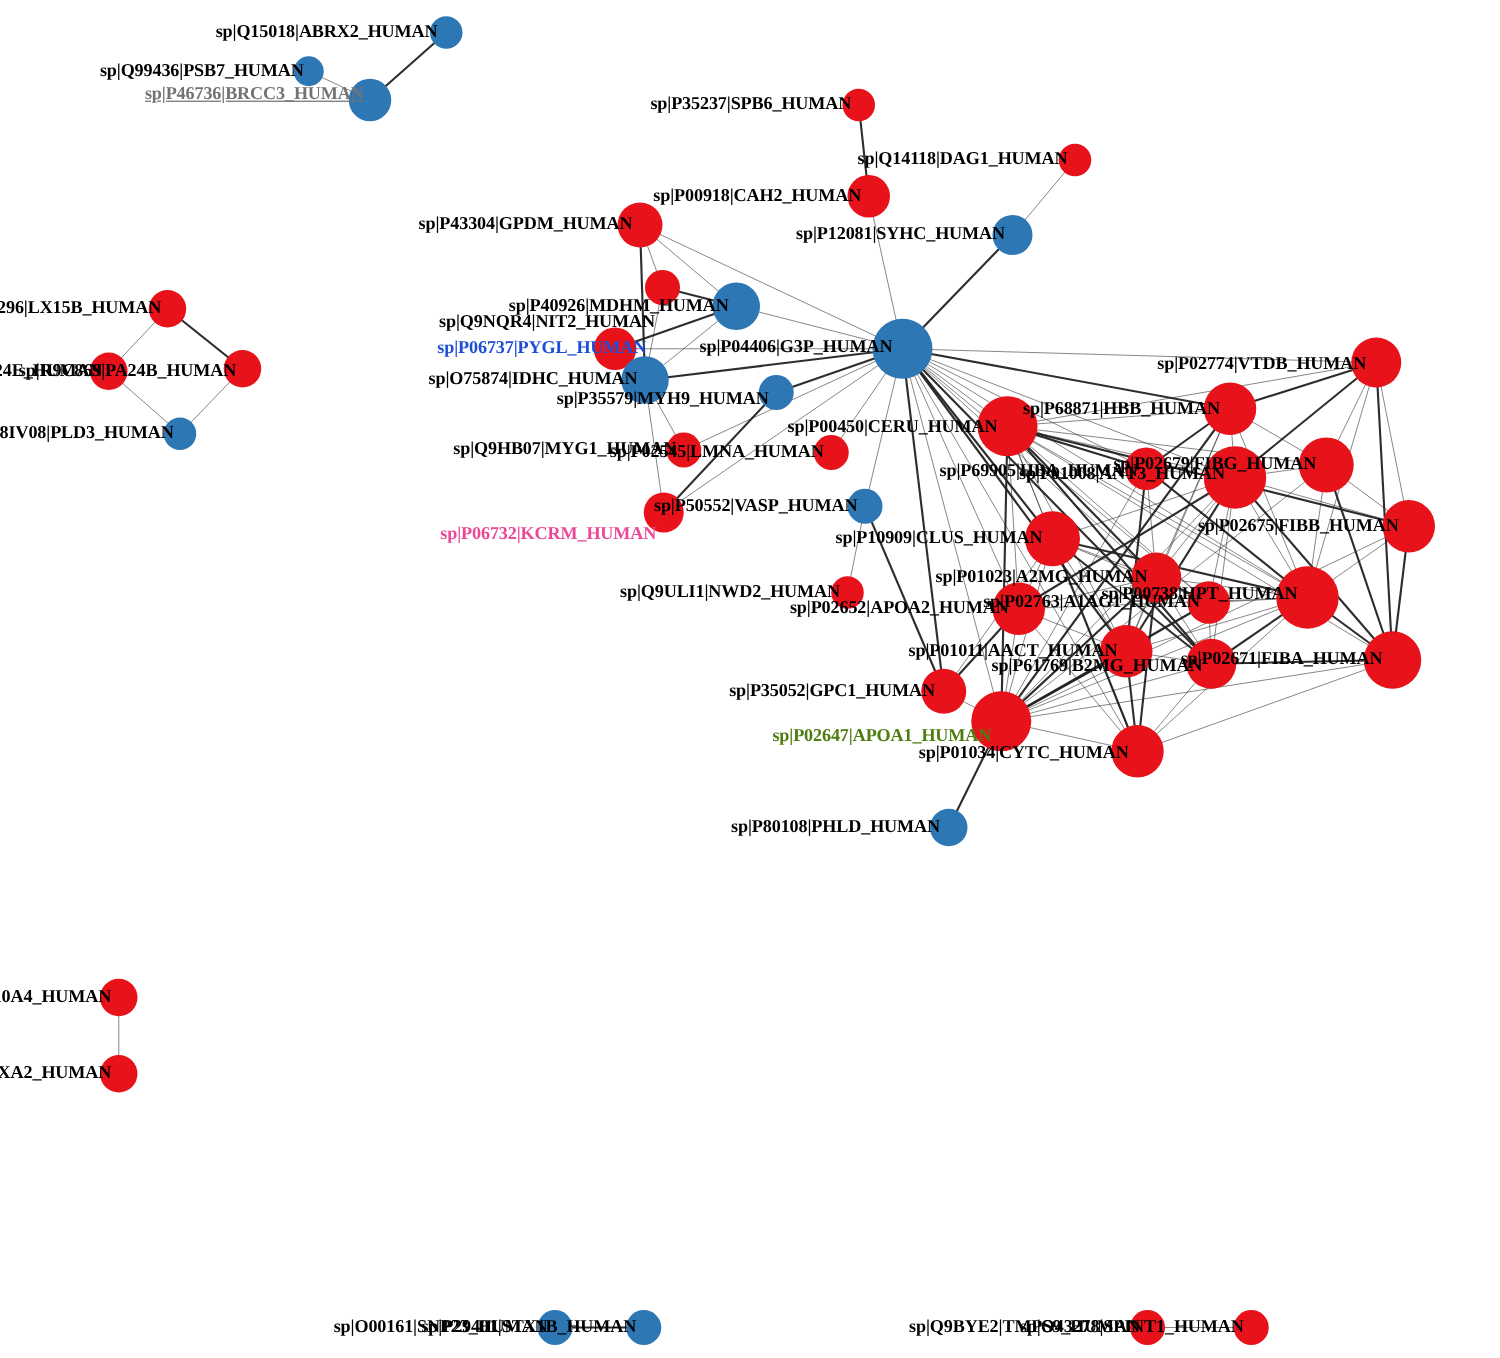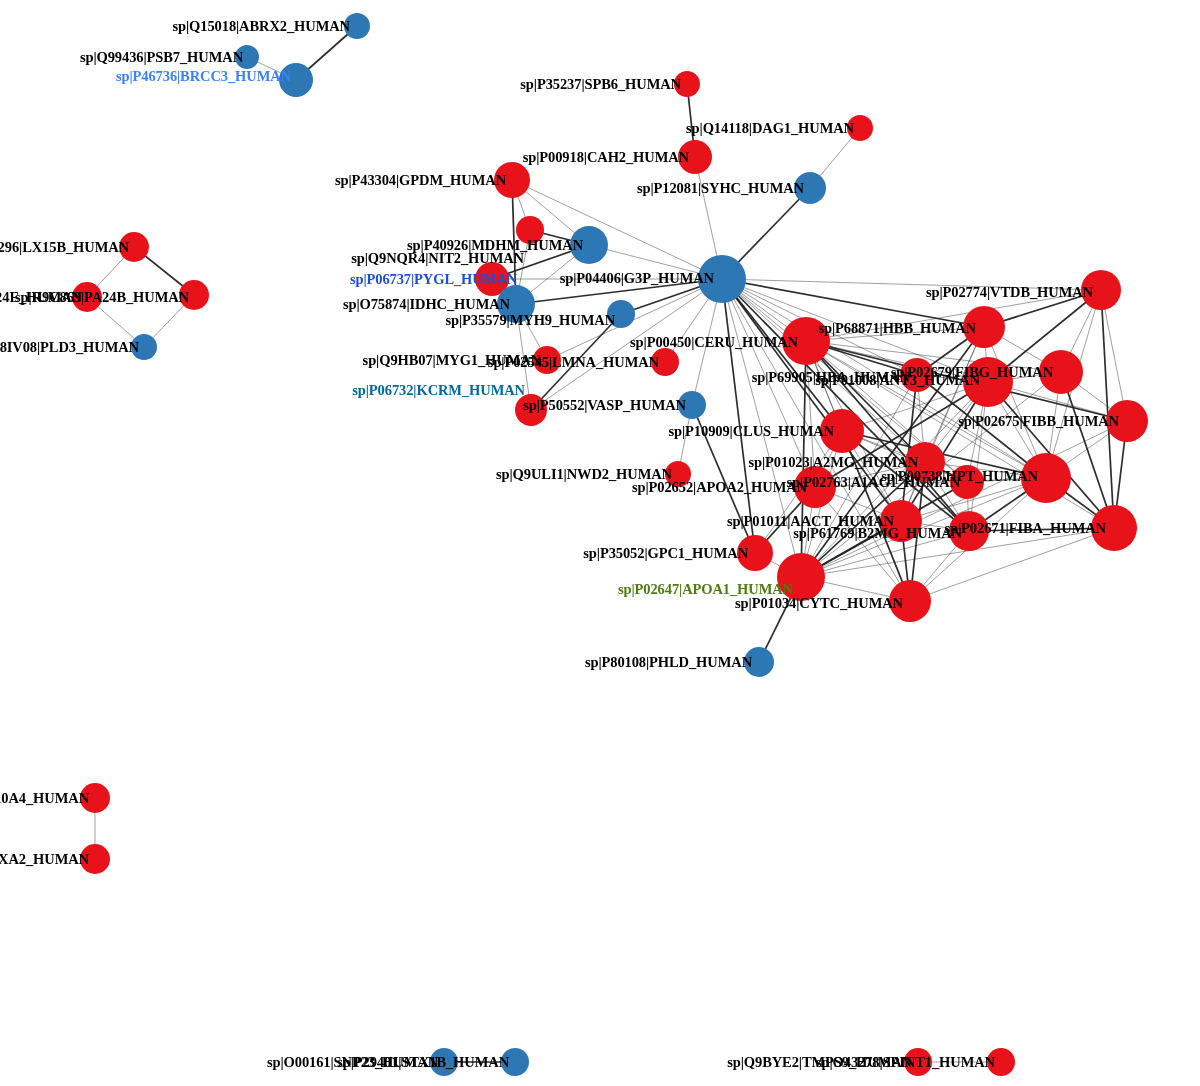--- a/index.html
+++ b/index.html
@@ -241,38 +241,38 @@
       <div class="node" title="sp|P26447|S10A4_HUMAN" style="left: 95px; top: 798px; width: 30px; height: 30px; background: rgb(232, 18, 26);"></div>
       <div class="node" title="sp|P07355|ANXA2_HUMAN" style="left: 95px; top: 859px; width: 30px; height: 30px; background: rgb(232, 18, 26);"></div>
       <div class="node" title="sp|O00161|SNP23_HUMAN" style="left: 444px; top: 1062px; width: 28px; height: 28px; background: rgb(46, 119, 181);"></div>
       <div class="node" title="sp|P29401|STX1B_HUMAN" style="left: 515px; top: 1062px; width: 28px; height: 28px; background: rgb(46, 119, 181);"></div>
       <div class="node" title="sp|Q9BYE2|TMPS9_HUMAN" style="left: 918px; top: 1062px; width: 28px; height: 28px; background: rgb(232, 18, 26);"></div>
       <div class="node" title="sp|O43278|SPINT1_HUMAN" style="left: 1001px; top: 1062px; width: 28px; height: 28px; background: rgb(232, 18, 26);"></div>
     </div>
   <div id="label-layer" class="label-layer">
       <div class="node-label" style="left: 350px; top: 26px; color: rgb(0, 0, 0);">sp|Q15018|ABRX2_HUMAN</div>
       <div class="node-label" style="left: 243px; top: 57px; color: rgb(0, 0, 0);">sp|Q99436|PSB7_HUMAN</div>
-      <div class="node-label" style="left: 291px; top: 76px; color: #3b82f6;">sp|P46736|BRCC3_HUMAN</div>
+      <div class="node-label" style="left: 291px; top: 76px; color: #737373; text-decoration: underline;">sp|P46736|BRCC3_HUMAN</div>
       <div class="node-label" style="left: 129px; top: 247px; color: rgb(0, 0, 0);">sp|O15296|LX15B_HUMAN</div>
       <div class="node-label" style="left: 82px; top: 297px; color: rgb(0, 0, 0);">sp|Q3MJ16|PA24E_HUMAN</div>
       <div class="node-label" style="left: 189px; top: 297px; color: rgb(0, 0, 0);">sp|R9C869|PA24B_HUMAN</div>
       <div class="node-label" style="left: 139px; top: 347px; color: rgb(0, 0, 0);">sp|Q8IV08|PLD3_HUMAN</div>
       <div class="node-label" style="left: 681px; top: 84px; color: rgb(0, 0, 0);">sp|P35237|SPB6_HUMAN</div>
       <div class="node-label" style="left: 689px; top: 157px; color: rgb(0, 0, 0);">sp|P00918|CAH2_HUMAN</div>
       <div class="node-label" style="left: 854px; top: 128px; color: rgb(0, 0, 0);">sp|Q14118|DAG1_HUMAN</div>
       <div class="node-label" style="left: 804px; top: 188px; color: rgb(0, 0, 0);">sp|P12081|SYHC_HUMAN</div>
       <div class="node-label" style="left: 506px; top: 180px; color: rgb(0, 0, 0);">sp|P43304|GPDM_HUMAN</div>
       <div class="node-label" style="left: 524px; top: 230px; color: rgb(0, 0, 0); margin-top: 28px;">sp|Q9NQR4|NIT2_HUMAN</div>
       <div class="node-label" style="left: 583px; top: 245px; color: rgb(0, 0, 0);">sp|P40926|MDHM_HUMAN</div>
       <div class="node-label" style="left: 486px; top: 279px; color: #1d4ed8; margin-left: 31px;">sp|P06737|PYGL_HUMAN</div>
       <div class="node-label" style="left: 510px; top: 304px; color: rgb(0, 0, 0);">sp|O75874|IDHC_HUMAN</div>
       <div class="node-label" style="left: 615px; top: 320px; color: rgb(0, 0, 0);">sp|P35579|MYH9_HUMAN</div>
       <div class="node-label" style="left: 541px; top: 360px; color: rgb(0, 0, 0);">sp|Q9HB07|MYG1_HUMAN</div>
       <div class="node-label" style="left: 659px; top: 362px; color: rgb(0, 0, 0);">sp|P02545|LMNA_HUMAN</div>
-      <div class="node-label" style="left: 525px; top: 390px; color: #0369a1;">sp|P06732|KCRM_HUMAN</div>
+      <div class="node-label" style="left: 525px; top: 428px; color: #ec4899;">sp|P06732|KCRM_HUMAN</div>
       <div class="node-label" style="left: 686px; top: 405px; color: rgb(0, 0, 0);">sp|P50552|VASP_HUMAN</div>
       <div class="node-label" style="left: 672px; top: 474px; color: rgb(0, 0, 0);">sp|Q9ULI1|NWD2_HUMAN</div>
       <div class="node-label" style="left: 714px; top: 278px; color: rgb(0, 0, 0);">sp|P04406|G3P_HUMAN</div>
       <div class="node-label" style="left: 798px; top: 342px; color: rgb(0, 0, 0);">sp|P00450|CERU_HUMAN</div>
       <div class="node-label" style="left: 1093px; top: 292px; color: rgb(0, 0, 0);">sp|P02774|VTDB_HUMAN</div>
       <div class="node-label" style="left: 976px; top: 328px; color: rgb(0, 0, 0);">sp|P68871|HBB_HUMAN</div>
       <div class="node-label" style="left: 910px; top: 377px; color: rgb(0, 0, 0);">sp|P69905|HBA_HUMAN</div>
       <div class="node-label" style="left: 980px; top: 380px; color: rgb(0, 0, 0); padding-left: 21px;">sp|P01008|ANT3_HUMAN</div>
       <div class="node-label" style="left: 1053px; top: 372px; color: rgb(0, 0, 0);">sp|P02679|FIBG_HUMAN</div>
       <div class="node-label" style="left: 1119px; top: 421px; color: rgb(0, 0, 0);">sp|P02675|FIBB_HUMAN</div>

